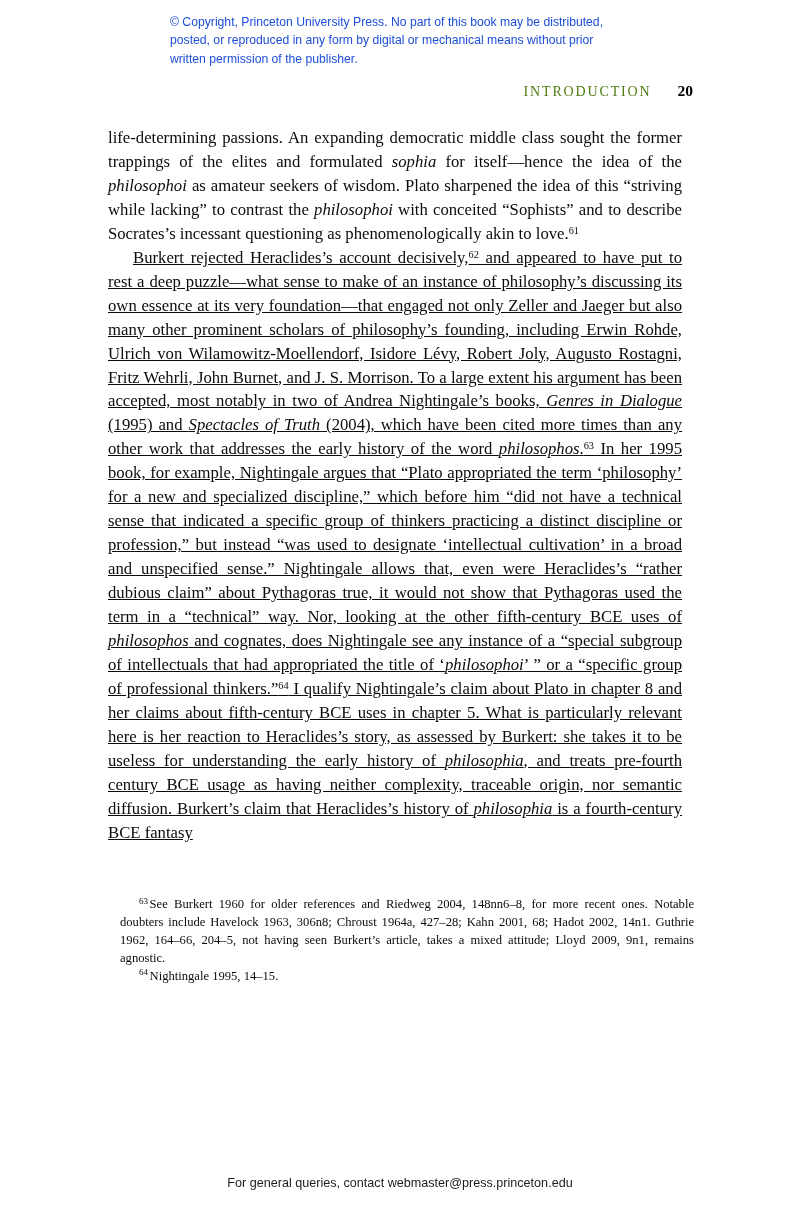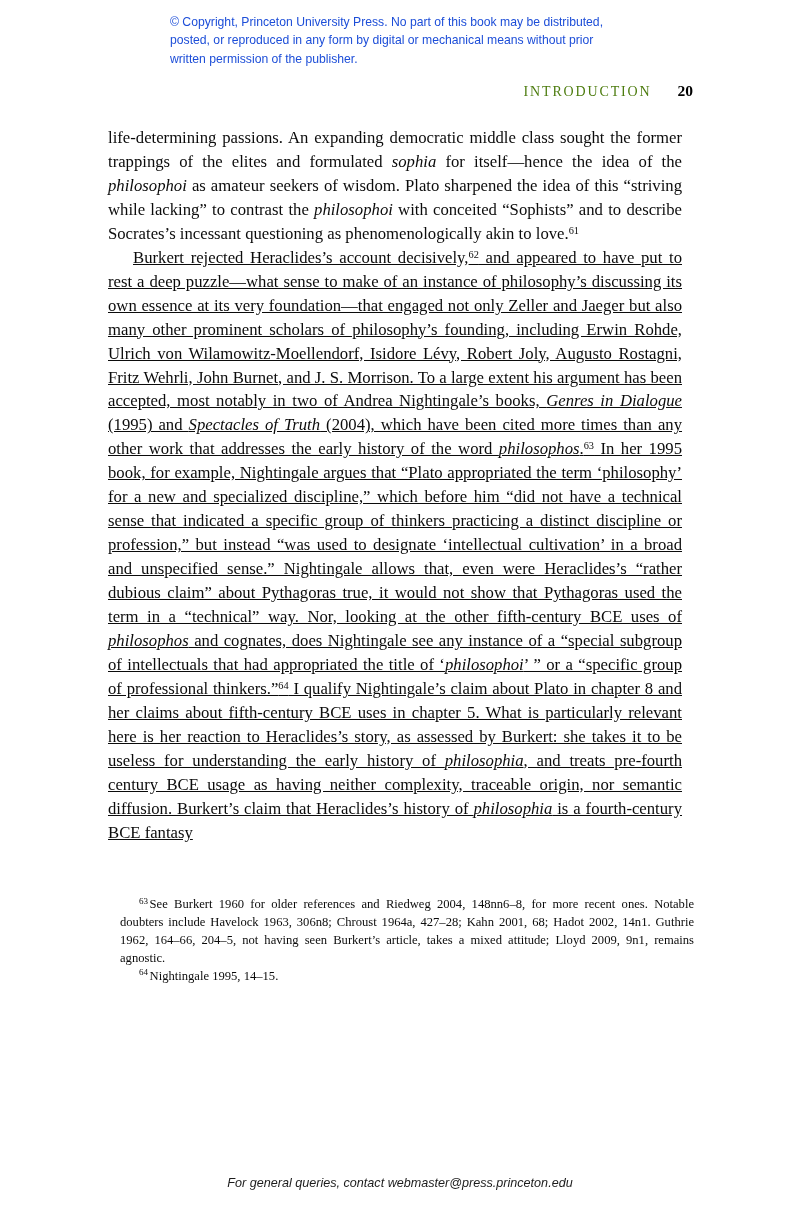--- a/index.html
+++ b/index.html
@@ -109,21 +109,20 @@
   
   .page-footer {
     position: absolute;
     left: 0;
     top: 1176px;
     width: 800px;
     text-align: center;
     font-family: "Liberation Sans", sans-serif;
     font-size: 12.6px;
     color: #1c1c1c;
-    font-style: italic;
   }
 </style>
 </head>
 <body>
 
 <div class="copyright-notice">© Copyright, Princeton University Press. No part of this book may be distributed, posted, or reproduced in any form by digital or mechanical means without prior written permission of the publisher.</div>
 
 <div class="running-head">
   <span class="running-head-title">INTRODUCTION</span><span class="running-head-page">20</span>
 </div>

